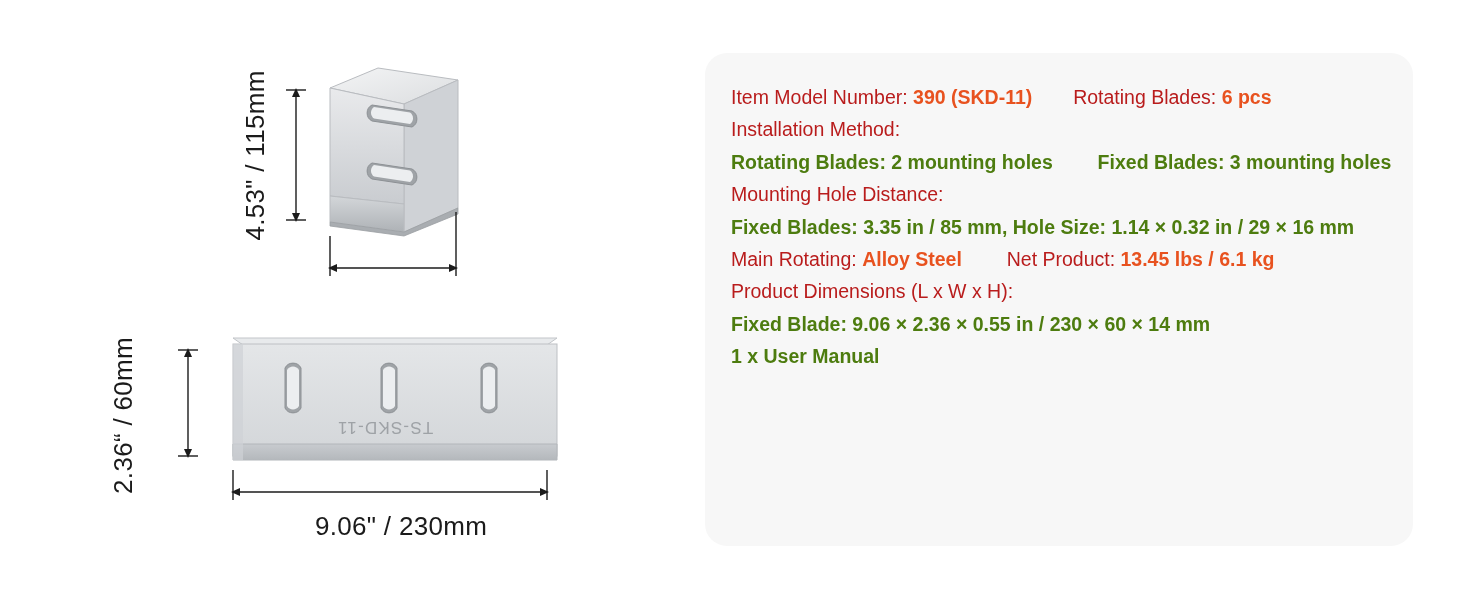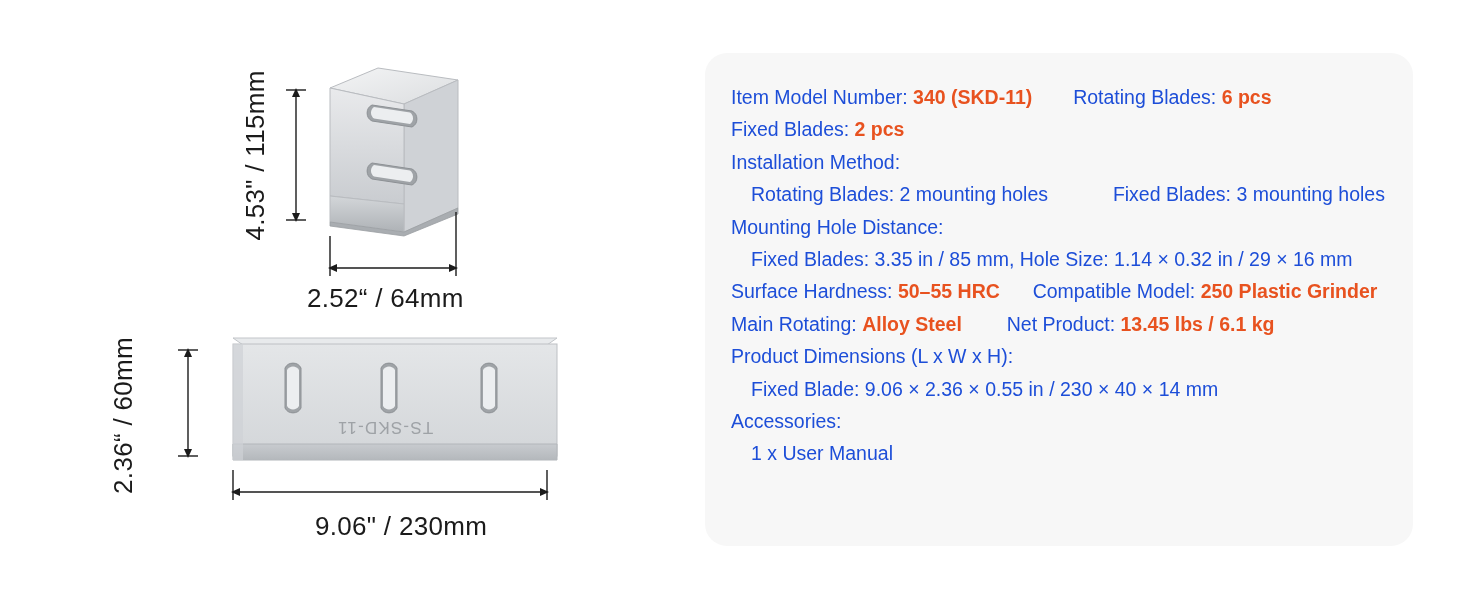--- a/index.html
+++ b/index.html
@@ -44,23 +44,23 @@
     background: #f7f7f7;
     border-radius: 22px;
     padding: 28px 26px 20px 26px;
   }
   .spec-list {
     font-size: 19.5px;
     line-height: 32.4px;
     color: #2b2b2b;
   }
   .row { white-space: nowrap; }
-  .lbl { color: #1d4ed8; }
+  .lbl { color: #b91c1c; }
   .val { color: #e8521f; font-weight: bold; }
-  .row-strong { color: #1d4ed8; font-weight: normal; white-space: nowrap; margin-left: 20px; }
+  .row-strong { color: #4d7c0f; font-weight: bold; white-space: nowrap; }
   .gap-col { display: inline-block; width: 30px; }
   .gap-col-sm { display: inline-block; width: 22px; }
   .gap-col-lg { display: inline-block; width: 34px; }
 </style>
 </head>
 <body>
 
 <div class="page">
 
   <div class="drawing">
@@ -158,90 +158,75 @@
       <line x1="233" y1="470" x2="233" y2="500" stroke="#1b1b1b" stroke-width="1.4"></line>
       <line x1="547" y1="470" x2="547" y2="500" stroke="#1b1b1b" stroke-width="1.4"></line>
       <polygon points="231,492 240,488 240,496" fill="#1b1b1b"></polygon>
       <polygon points="549,492 540,488 540,496" fill="#1b1b1b"></polygon>
 
       <text x="385" y="434" transform="rotate(180 385 428)" fill="#9ea2a6" font-family="Liberation Sans, sans-serif" font-size="17" letter-spacing="1.2" text-anchor="middle">TS-SKD-11</text>
     </svg>
 
     <div class="dim-text vert" style="position:absolute; left:170px; top:140px; transform: rotate(-90deg);">4.53" / 115mm</div>
 
-    <div class="dim-text" style="position:absolute; left:307px; top:283px;">2.52“ / 64mm</div>
 
     <div class="dim-text vert" style="position:absolute; left:45px; top:400px; transform: rotate(-90deg);">2.36“ / 60mm</div>
 
     <div class="dim-text" style="position:absolute; left:315px; top:511px;">9.06" / 230mm</div>
   </div>
 
   <div class="spec-card">
     <div class="spec-list">
 
       <div class="row">
         <span class="lbl">Item Model Number:</span>
-        <span class="val">340 (SKD-11)</span>
+        <span class="val">390 (SKD-11)</span>
         <span class="gap-col"></span>
         <span class="lbl">Rotating Blades:</span>
         <span class="val">6 pcs</span>
       </div>
 
-      <div class="row">
-        <span class="lbl">Fixed Blades:</span>
-        <span class="val">2 pcs</span>
-      </div>
 
       <div class="row">
         <span class="lbl">Installation Method:</span>
       </div>
 
       <div class="row">
         <span class="row-strong">Rotating Blades: 2 mounting holes</span>
         <span class="gap-col-lg"></span>
         <span class="row-strong">Fixed Blades: 3 mounting holes</span>
       </div>
 
       <div class="row">
         <span class="lbl">Mounting Hole Distance:</span>
       </div>
 
 
       <div class="row">
         <span class="row-strong">Fixed Blades: 3.35 in / 85 mm, Hole Size: 1.14 × 0.32 in / 29 × 16 mm</span>
       </div>
 
-      <div class="row">
-        <span class="lbl">Surface Hardness:</span>
-        <span class="val">50–55 HRC</span>
-        <span class="gap-col-sm"></span>
-        <span class="lbl">Compatible Model:</span>
-        <span class="val">250 Plastic Grinder</span>
-      </div>
 
       <div class="row">
         <span class="lbl">Main Rotating:</span>
         <span class="val">Alloy Steel</span>
         <span class="gap-col-lg"></span>
         <span class="lbl">Net Product:</span>
         <span class="val">13.45 lbs / 6.1 kg</span>
       </div>
 
       <div class="row">
         <span class="lbl">Product Dimensions (L x W x H):</span>
       </div>
 
 
       <div class="row">
-        <span class="row-strong">Fixed Blade: 9.06 × 2.36 × 0.55 in / 230 × 40 × 14 mm</span>
-      </div>
-
-      <div class="row">
-        <span class="lbl">Accessories:</span>
-      </div>
+        <span class="row-strong">Fixed Blade: 9.06 × 2.36 × 0.55 in / 230 × 60 × 14 mm</span>
+      </div>
+
 
       <div class="row">
         <span class="row-strong">1 x User Manual</span>
       </div>
 
     </div>
   </div>
 
 </div>
 

